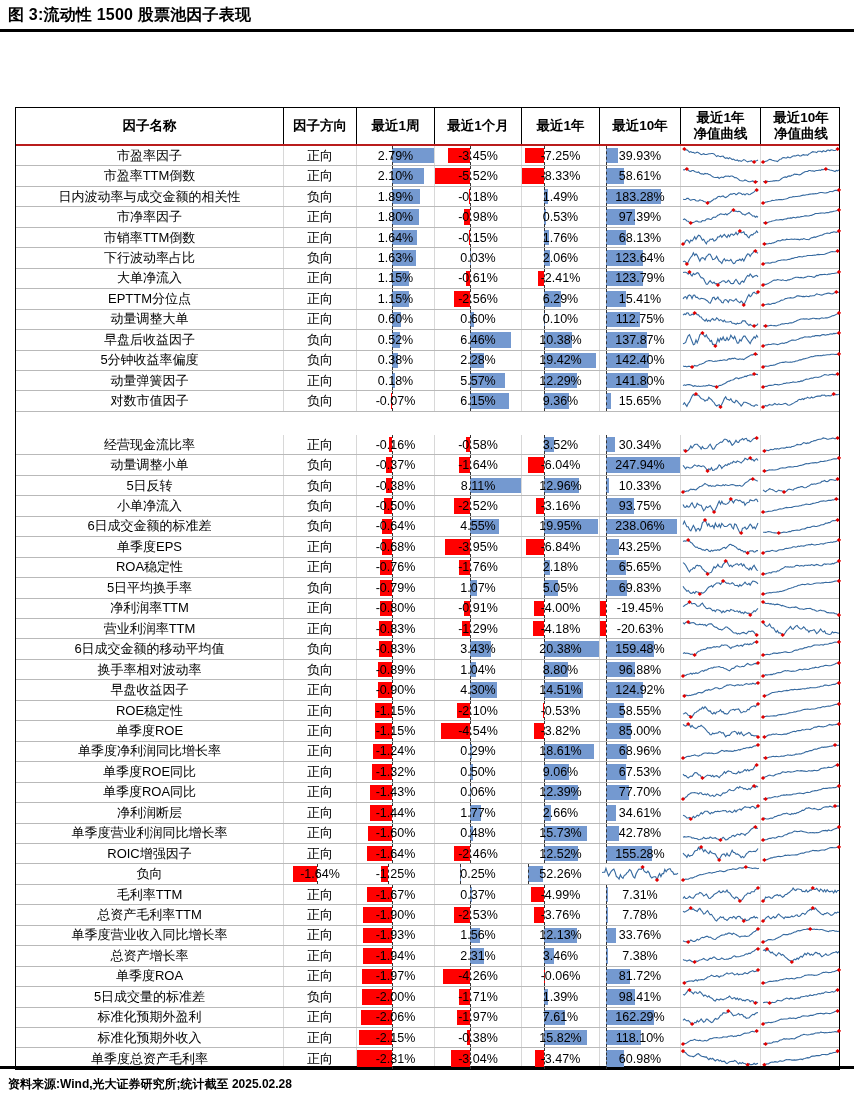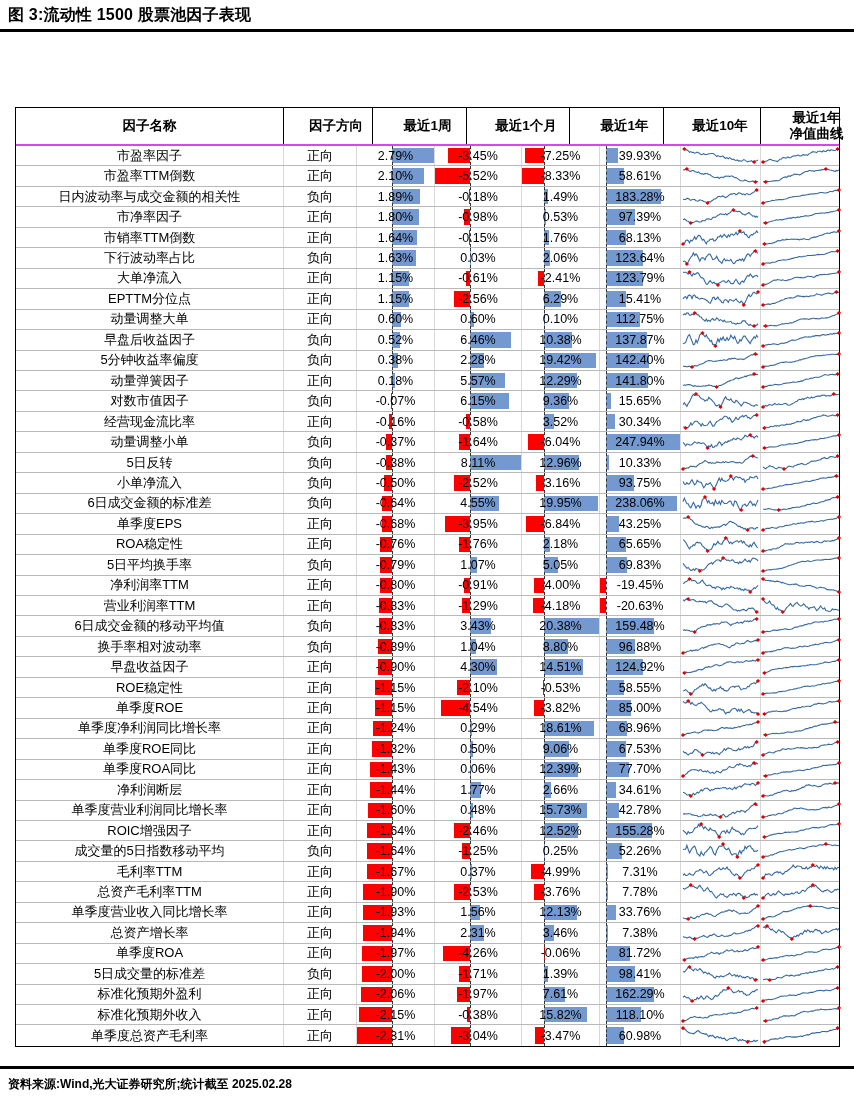--- a/index.html
+++ b/index.html
@@ -4,21 +4,21 @@
 <style>
   html,body{margin:0;padding:0;background:#fff;}
   .page{position:relative;width:854px;height:1102px;background:#fff;overflow:hidden;
         font-family:"Liberation Sans","DejaVu Sans",sans-serif;color:#000;}
   .fig-title{position:absolute;left:8px;top:5px;font-size:16px;font-weight:700;letter-spacing:.2px;}
   .title-rule{position:absolute;left:0;top:29px;width:854px;height:3px;background:#000;}
   .footer-rule{position:absolute;left:0;top:1066px;width:854px;height:3px;background:#000;}
   .source-note{position:absolute;left:8px;top:1076px;font-size:12px;font-weight:600;}
 
   .ftable{position:absolute;left:15px;top:107px;width:825px;border:1.5px solid #000;box-sizing:border-box;}
-  .thead{display:grid;height:38px;border-bottom:2px solid #d946ef;box-sizing:border-box;gap:16px;}
+  .thead{display:grid;height:38px;border-bottom:2px solid #b91c1c;box-sizing:border-box;}
   .thead .hcell{display:flex;align-items:center;justify-content:center;text-align:center;
     font-size:13.5px;font-weight:700;line-height:1.15;white-space:pre-line;
     border-right:1px solid #000;box-sizing:border-box;}
   .thead .hcell:last-child{border-right:none;}
   .trow{display:grid;height:20.4545px;border-bottom:1px solid #b9b9b9;box-sizing:border-box;}
   .trow:last-child{border-bottom:none;}
   .cell{position:relative;display:flex;align-items:center;justify-content:center;
     overflow:hidden;border-right:1px solid #d8d8d8;box-sizing:border-box;}
   .cell:last-child{border-right:none;}
   .cell.cname{font-size:13px;}
@@ -537,21 +537,21 @@
             </svg>
           </div>
           <div class="cell">
             <svg viewBox="0 0 78 20" preserveAspectRatio="none" class="spark">
               <polyline points="2.0,16.5 3.3,15.7 4.6,14.9 5.8,15.6 7.1,14.7 8.4,13.8 9.7,14.5 10.9,14.7 12.2,13.9 13.5,12.8 14.8,13.8 16.0,14.1 17.3,13.2 18.6,13.9 19.9,13.8 21.1,13.7 22.4,13.2 23.7,12.7 25.0,13.4 26.2,14.4 27.5,14.6 28.8,14.2 30.1,13.4 31.3,12.7 32.6,12.0 33.9,11.0 35.2,10.5 36.4,9.1 37.7,8.6 39.0,9.0 40.3,7.9 41.6,8.7 42.8,7.5 44.1,7.5 45.4,6.3 46.7,7.3 47.9,7.5 49.2,6.2 50.5,7.2 51.8,6.7 53.0,6.0 54.3,5.5 55.6,5.3 56.9,5.3 58.1,5.3 59.4,4.1 60.7,4.3 62.0,4.2 63.2,5.2 64.5,4.9 65.8,4.6 67.1,5.0 68.3,4.9 69.6,3.8 70.9,3.0 72.2,3.9 73.4,3.6 74.7,3.9 76.0,3.2" fill="none" stroke="#35699F" stroke-width="1.1"></polyline>
               <path d="M68.79655172413794 3 L70.89655172413794 0.8999999999999999 L72.99655172413793 3 L70.89655172413794 5.1 Z" fill="#E10000"></path>
               <path d="M-0.10000000000000009 16.5 L2 14.4 L4.1 16.5 L2 18.6 Z" fill="#E10000"></path>
             </svg>
           </div>
         </div>
-        <div class="trow" style="grid-template-columns: 268px 73px 78px 87px 78px 81px 80px 80px;">
+        <div class="trow" style="grid-template-columns: 268px 73px 78px 87px 78px 81px 80px 80px; margin-top: 23px;">
           <div class="cell cname">经营现金流比率</div>
           <div class="cell cdir">正向</div>
           <div class="cell cval">
             <div class="bar" style="left: 42.1569%; width: 3.13725%; background: rgb(255, 0, 0);"></div>
             <div class="axisline" style="left: 45.2941%;"></div>
             <span class="txt">-0.16%</span>
           </div>
           <div class="cell cval">
             <div class="bar" style="left: 36.2436%; width: 4.25532%; background: rgb(255, 0, 0);"></div>
             <div class="axisline" style="left: 40.4989%;"></div>
@@ -1336,21 +1336,20 @@
           </div>
           <div class="cell">
             <svg viewBox="0 0 78 20" preserveAspectRatio="none" class="spark">
               <polyline points="2.0,16.4 3.3,16.5 4.6,16.0 5.8,16.1 7.1,15.4 8.4,15.0 9.7,14.3 10.9,14.3 12.2,13.7 13.5,13.5 14.8,13.4 16.0,12.9 17.3,12.7 18.6,13.0 19.9,12.9 21.1,12.6 22.4,12.1 23.7,11.5 25.0,11.8 26.2,11.4 27.5,11.7 28.8,11.6 30.1,11.4 31.3,11.4 32.6,11.4 33.9,11.1 35.2,11.2 36.4,10.5 37.7,10.1 39.0,9.5 40.3,9.3 41.6,9.5 42.8,8.7 44.1,8.2 45.4,8.2 46.7,8.2 47.9,7.5 49.2,7.3 50.5,6.5 51.8,6.8 53.0,6.6 54.3,6.8 55.6,7.1 56.9,6.8 58.1,6.4 59.4,6.2 60.7,6.2 62.0,6.3 63.2,5.7 64.5,5.2 65.8,4.5 67.1,3.8 68.3,3.7 69.6,3.7 70.9,3.8 72.2,3.9 73.4,3.5 74.7,3.0 76.0,3.0" fill="none" stroke="#35699F" stroke-width="1.1"></polyline>
               <path d="M73.9 3 L76 0.8999999999999999 L78.1 3 L76 5.1 Z" fill="#E10000"></path>
               <path d="M1.1758620689655173 16.5 L3.2758620689655173 14.4 L5.375862068965517 16.5 L3.2758620689655173 18.6 Z" fill="#E10000"></path>
             </svg>
           </div>
         </div>
         <div class="trow" style="grid-template-columns: 268px 73px 78px 87px 78px 81px 80px 80px;">
-          <div class="cell cname">成交量的5日指数移动平均</div>
           <div class="cell cdir">负向</div>
           <div class="cell cval">
             <div class="bar" style="left: 13.1373%; width: 32.1569%; background: rgb(255, 0, 0);"></div>
             <div class="axisline" style="left: 45.2941%;"></div>
             <span class="txt">-1.64%</span>
           </div>
           <div class="cell cval">
             <div class="bar" style="left: 31.328%; width: 9.17095%; background: rgb(255, 0, 0);"></div>
             <div class="axisline" style="left: 40.4989%;"></div>
             <span class="txt">-1.25%</span>

